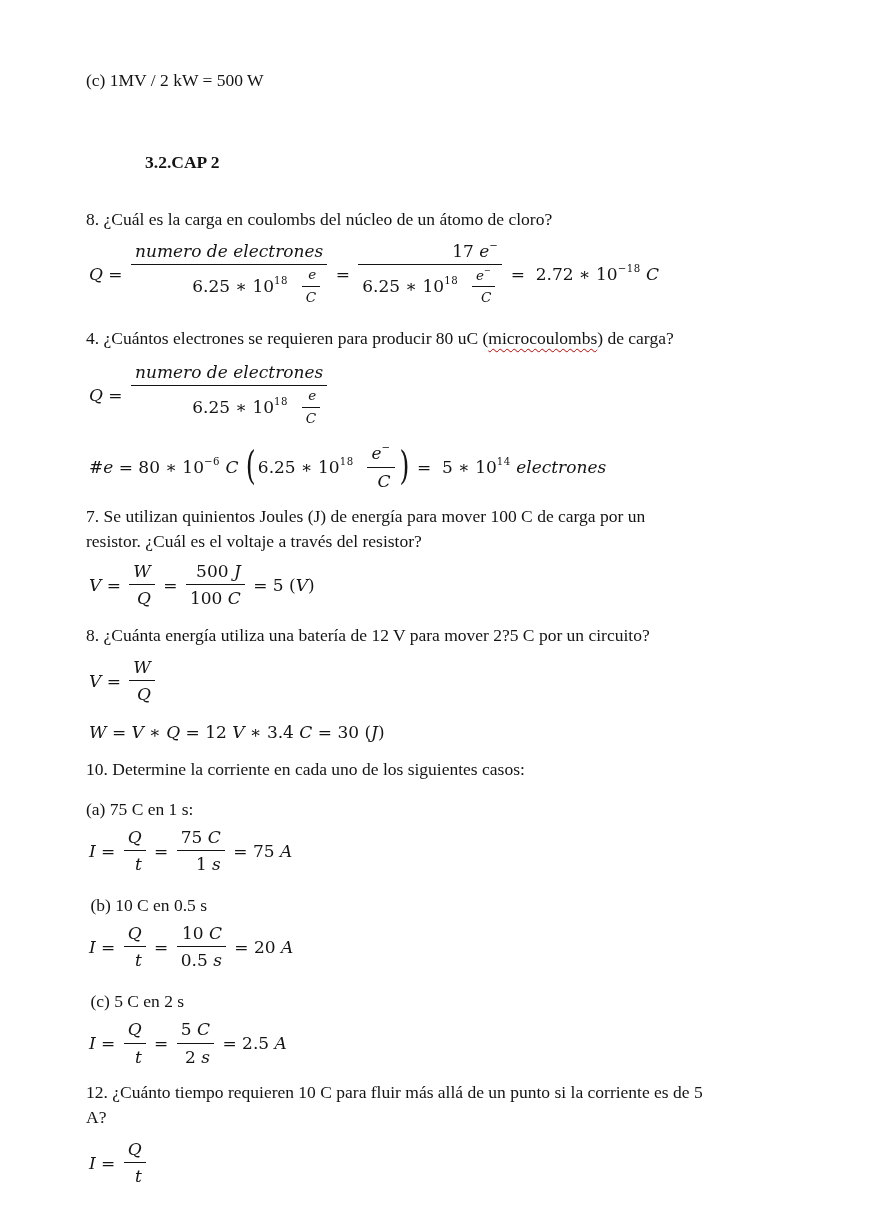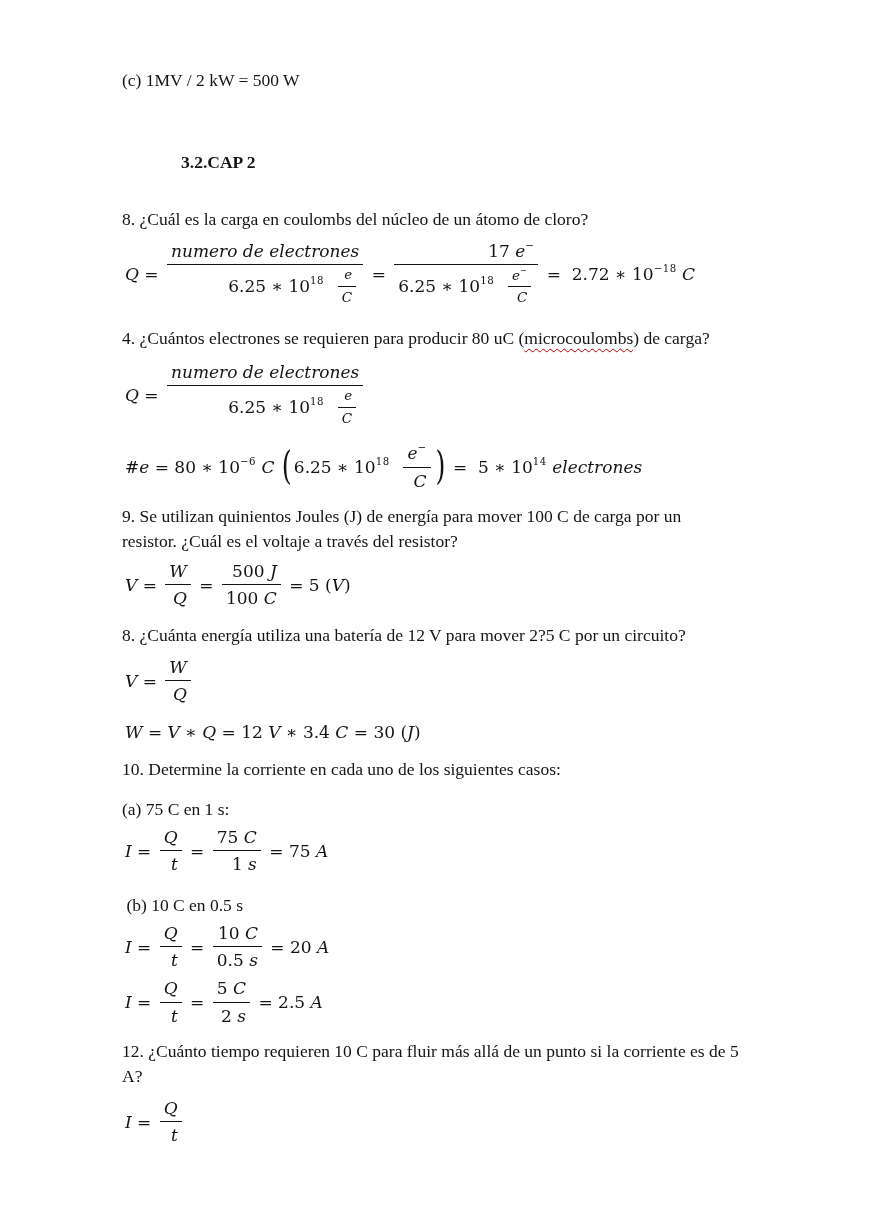--- a/index.html
+++ b/index.html
@@ -3,21 +3,21 @@
 <meta charset="utf-8">
 <style>
   * { margin:0; padding:0; box-sizing:border-box; }
   html, body { width:886px; height:1230px; }
   body {
     background:#ffffff;
     color:#141414;
     font-family:"Liberation Serif", serif;
     overflow:hidden;
   }
-  .page { width:844px; height:1230px; padding:68px 76px 0 86px;margin-left:36px; }
+  .page { width:844px; height:1230px; padding:68px 76px 0 86px; }
   .para {
     font-size:17.5px;
     line-height:25px;
     white-space:pre-wrap;
     max-width:724px;
   }
   .heading {
     font-size:17.5px;
     font-weight:bold;
     line-height:25px;
@@ -77,35 +77,36 @@
 
   <h2 class="heading" style="margin:57px 0 0 59px;">3.2.CAP 2</h2>
 
   <p class="para" style="margin-top:32px;">8. ¿Cuál es la carga en coulombs del núcleo de un átomo de cloro?</p>
   <div class="formula" style="margin-top:10px;"><span class="mi">Q</span><span class="mn"> = </span><span class="frac"><span class="fnum"><span class="mi">numero</span><span class="mn"> </span><span class="mi">de</span><span class="mn"> </span><span class="mi">electrones</span></span><span class="fden"><span class="mn">6.25 ∗ 10</span><sup class="msup">18</sup><span class="mn">  </span><span class="frac"><span class="fnum"><span class="mi">e</span></span><span class="fden"><span class="mi">C</span></span></span></span></span><span class="mn"> = </span><span class="frac"><span class="fnum"><span class="mn">17 </span><span class="mi">e</span><sup class="msup">−</sup></span><span class="fden"><span class="mn">6.25 ∗ 10</span><sup class="msup">18</sup><span class="mn">  </span><span class="frac"><span class="fnum"><span class="mi">e</span><sup class="msup">−</sup></span><span class="fden"><span class="mi">C</span></span></span></span></span><span class="mn"> =  2.72 ∗ 10</span><sup class="msup">−18</sup><span class="mn"> </span><span class="mi">C</span></div>
 
   <p class="para" style="margin-top:16px;font-family:Liberation Serif, serif;"><span>4. ¿Cuántos electrones se requieren para producir 80 uC (</span><span class="misspelled" style="text-decoration-color: rgb(192, 0, 0);">microcoulombs</span><span>) de carga?</span></p>
   <div class="formula" style="margin-top:12px;"><span class="mi">Q</span><span class="mn"> = </span><span class="frac"><span class="fnum"><span class="mi">numero</span><span class="mn"> </span><span class="mi">de</span><span class="mn"> </span><span class="mi">electrones</span></span><span class="fden"><span class="mn">6.25 ∗ 10</span><sup class="msup">18</sup><span class="mn">  </span><span class="frac"><span class="fnum"><span class="mi">e</span></span><span class="fden"><span class="mi">C</span></span></span></span></span></div>
   <div class="formula" style="margin-top:14px;"><span class="mn">#</span><span class="mi">e</span><span class="mn"> = 80 ∗ 10</span><sup class="msup">−6</sup><span class="mn"> </span><span class="mi">C</span><span class="mn"> </span><span class="bigparen">(</span><span class="mn">6.25 ∗ 10</span><sup class="msup">18</sup><span class="mn">  </span><span class="frac"><span class="fnum"><span class="mi">e</span><sup class="msup">−</sup></span><span class="fden"><span class="mi">C</span></span></span><span class="bigparen">)</span><span class="mn"> =  5 ∗ 10</span><sup class="msup">14</sup><span class="mn"> </span><span class="mi">electrones</span></div>
 
-  <p class="para" style="margin-top:10px;">9. Se utilizan quinientos Joules (J) de energía para mover 100 C de carga por un
+  <p class="para" style="margin-top:10px;">7. Se utilizan quinientos Joules (J) de energía para mover 100 C de carga por un
 resistor. ¿Cuál es el voltaje a través del resistor?</p>
   <div class="formula" style="margin-top:8px;"><span class="mi">V</span><span class="mn"> = </span><span class="frac"><span class="fnum"><span class="mi">W</span></span><span class="fden"><span class="mi">Q</span></span></span><span class="mn"> = </span><span class="frac"><span class="fnum"><span class="mn">500 </span><span class="mi">J</span></span><span class="fden"><span class="mn">100 </span><span class="mi">C</span></span></span><span class="mn"> = 5 (</span><span class="mi">V</span><span class="mn">)</span></div>
 
   <p class="para" style="margin-top:12px;">8. ¿Cuánta energía utiliza una batería de 12 V para mover 2?5 C por un circuito?</p>
   <div class="formula" style="margin-top:10px;"><span class="mi">V</span><span class="mn"> = </span><span class="frac"><span class="fnum"><span class="mi">W</span></span><span class="fden"><span class="mi">Q</span></span></span></div>
   <div class="formula" style="margin-top:14px;"><span class="mi">W</span><span class="mn"> = </span><span class="mi">V</span><span class="mn"> ∗ </span><span class="mi">Q</span><span class="mn"> = 12 </span><span class="mi">V</span><span class="mn"> ∗ 3.4 </span><span class="mi">C</span><span class="mn"> = 30 (</span><span class="mi">J</span><span class="mn">)</span></div>
 
   <p class="para" style="margin-top:14px;">10. Determine la corriente en cada uno de los siguientes casos:</p>
 
   <p class="para" style="margin-top:15px;">(a) 75 C en 1 s:</p>
   <div class="formula" style="margin-top:6px;"><span class="mi">I</span><span class="mn"> = </span><span class="frac"><span class="fnum"><span class="mi">Q</span></span><span class="fden"><span class="mi">t</span></span></span><span class="mn"> = </span><span class="frac"><span class="fnum"><span class="mn">75 </span><span class="mi">C</span></span><span class="fden"><span class="mn">1 </span><span class="mi">s</span></span></span><span class="mn"> = 75 </span><span class="mi">A</span></div>
 
   <p class="para" style="margin-top:16px;"> (b) 10 C en 0.5 s</p>
   <div class="formula" style="margin-top:6px;"><span class="mi">I</span><span class="mn"> = </span><span class="frac"><span class="fnum"><span class="mi">Q</span></span><span class="fden"><span class="mi">t</span></span></span><span class="mn"> = </span><span class="frac"><span class="fnum"><span class="mn">10 </span><span class="mi">C</span></span><span class="fden"><span class="mn">0.5 </span><span class="mi">s</span></span></span><span class="mn"> = 20 </span><span class="mi">A</span></div>
 
+  <p class="para" style="margin-top:16px;"> (c) 5 C en 2 s</p>
   <div class="formula" style="margin-top:6px;"><span class="mi">I</span><span class="mn"> = </span><span class="frac"><span class="fnum"><span class="mi">Q</span></span><span class="fden"><span class="mi">t</span></span></span><span class="mn"> = </span><span class="frac"><span class="fnum"><span class="mn">5 </span><span class="mi">C</span></span><span class="fden"><span class="mn">2 </span><span class="mi">s</span></span></span><span class="mn"> = 2.5 </span><span class="mi">A</span></div>
 
   <p class="para" style="margin-top:10px;">12. ¿Cuánto tiempo requieren 10 C para fluir más allá de un punto si la corriente es de 5
 A?</p>
   <div class="formula" style="margin-top:10px;"><span class="mi">I</span><span class="mn"> = </span><span class="frac"><span class="fnum"><span class="mi">Q</span></span><span class="fden"><span class="mi">t</span></span></span></div>
 
 </div>
 
 </body></html>

